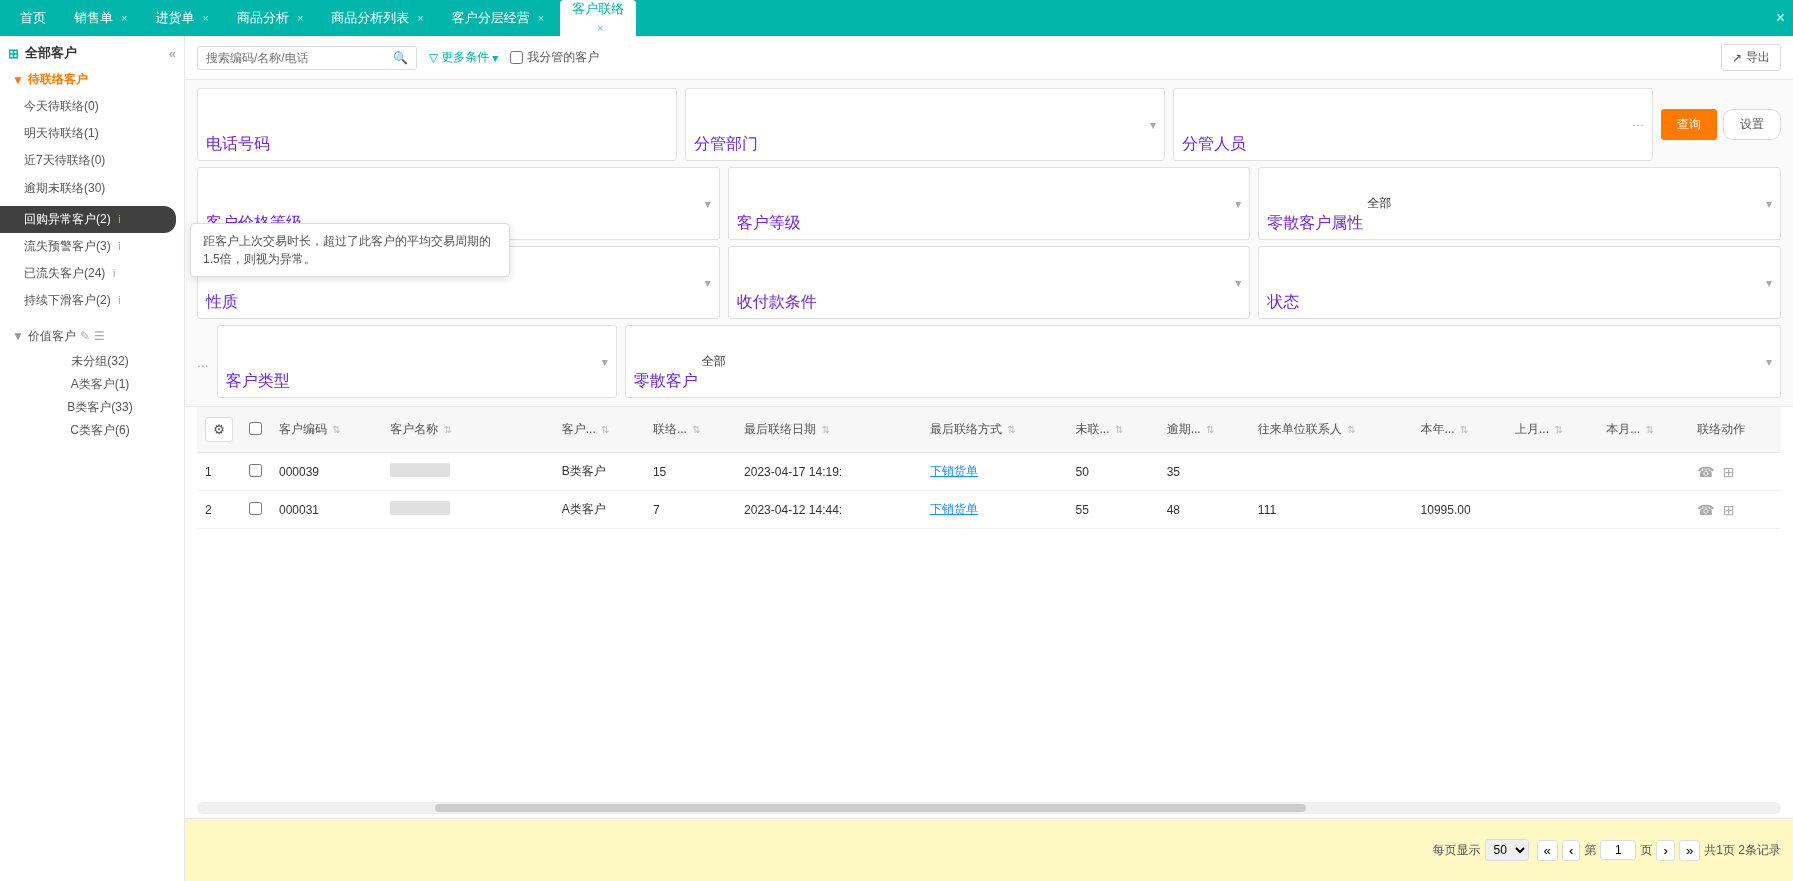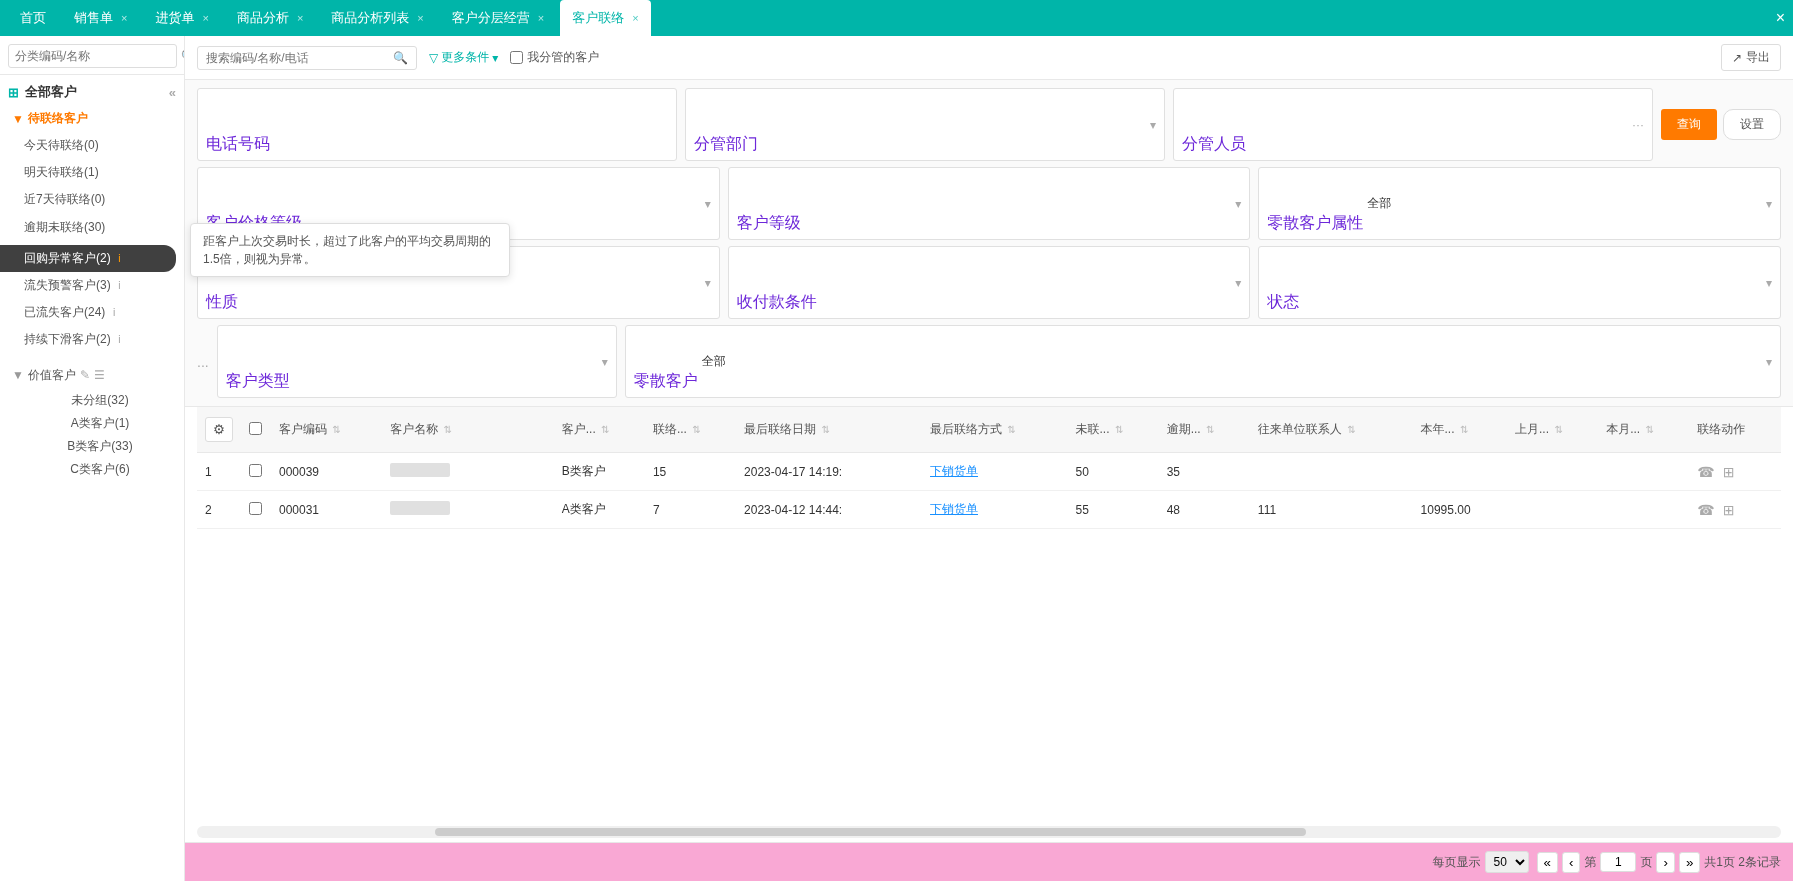--- a/index.html
+++ b/index.html
@@ -8,21 +8,21 @@
     
     .top-nav {
       display: flex; align-items: center; background: #00b5a9; height: 36px;
       padding: 0 8px; gap: 4px; position: relative;
     }
     .top-nav .nav-item {
       color: #fff; padding: 0 12px; height: 36px; display: flex; align-items: center;
       cursor: pointer; font-size: 13px; gap: 4px; white-space: nowrap;
     }
     .top-nav .nav-item.active {
-      background: #fff; color: #00b5a9; border-radius: 4px 4px 0 0;
+      background: #fff; color: #00b5a9; border-radius: 4px 4px 0 0; flex-direction: column;
     }
     .top-nav .nav-item .close-icon { font-size: 11px; margin-left: 4px; opacity: 0.7; }
     .top-nav .global-close {
       position: absolute; right: 8px; color: #fff; cursor: pointer; font-size: 16px;
     }
 
     
     .main-layout { display: flex; height: calc(100vh - 36px); overflow: hidden; }
 
     
@@ -152,22 +152,22 @@
     }
     thead th .sort-icon { color: #bbb; margin-left: 2px; font-size: 10px; }
     tbody tr { border-bottom: 1px solid #f0f0f0; }
     tbody td { padding: 10px 8px; color: #333; white-space: nowrap; }
     .td-link { color: #1890ff; cursor: pointer; text-decoration: underline; }
     .action-icons { display: flex; gap: 8px; align-items: center; }
     .action-icon { color: #aaa; cursor: pointer; font-size: 14px; }
 
     
     .pagination-bar {
-      display: flex; align-items: center; padding: 8px 12px; border-top: 1px solid #e8e8e8;
-      background: #f9a8d4; gap: 8px; justify-content: flex-end;
+      display: flex; align-items: center; padding: 20px 12px; border-top: 1px solid #e8e8e8;
+      background: #fef9c3; gap: 8px; justify-content: flex-end;
     }
     .pagination-bar .per-page { display: flex; align-items: center; gap: 4px; color: #555; }
     .pagination-bar select { border: 1px solid #ddd; border-radius: 3px; padding: 2px 4px; font-size: 12px; }
     .pagination-bar .pager { display: flex; align-items: center; gap: 4px; color: #555; }
     .pager-btn { border: 1px solid #ddd; border-radius: 3px; padding: 2px 6px; cursor: pointer; background: #fff; }
     .pager-input { border: 1px solid #ddd; border-radius: 3px; padding: 2px 6px; width: 36px; text-align: center; font-size: 12px; }
     .pagination-info { color: #555; font-size: 12px; }
 
     
     .horizontal-scroll {
@@ -218,24 +218,20 @@
   <div class="nav-item active">
     <span>客户联络</span>
     <span class="close-icon">×</span>
   </div>
   <span class="global-close">×</span>
 </div>
 
 <div class="main-layout">
 
   <div class="sidebar">
-    <div class="sidebar-search">
-      <input type="text" placeholder="分类编码/名称" style="">
-      <span class="search-icon">🔍</span>
-    </div>
 
     <div class="sidebar-section-header">
       <span class="grid-icon">⊞</span>
       <span>全部客户</span>
       <span class="collapse-icon">«</span>
     </div>
 
     <div class="sidebar-group">
       <div class="sidebar-group-header">
         <span class="arrow">▼</span>

